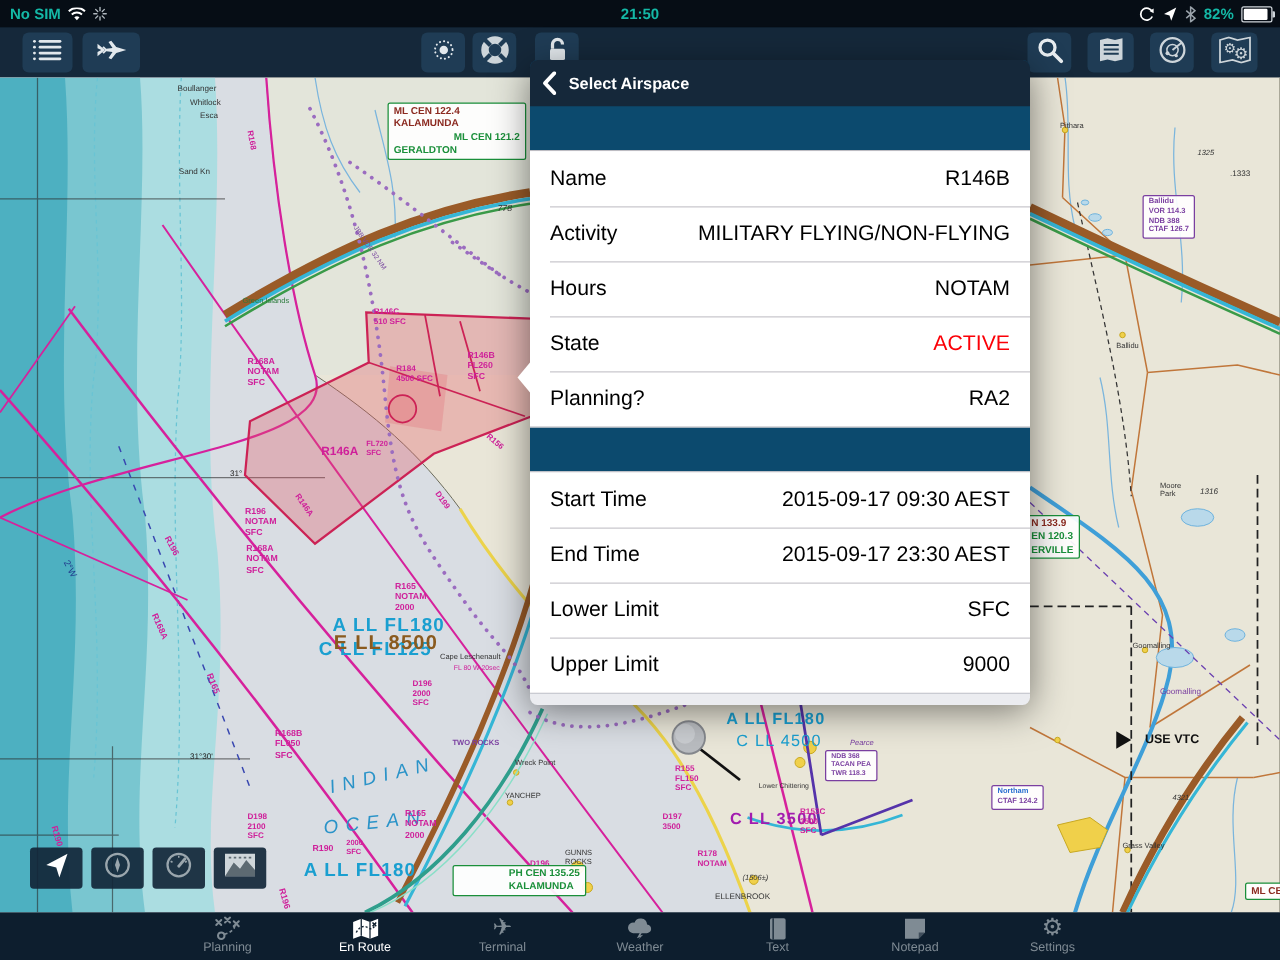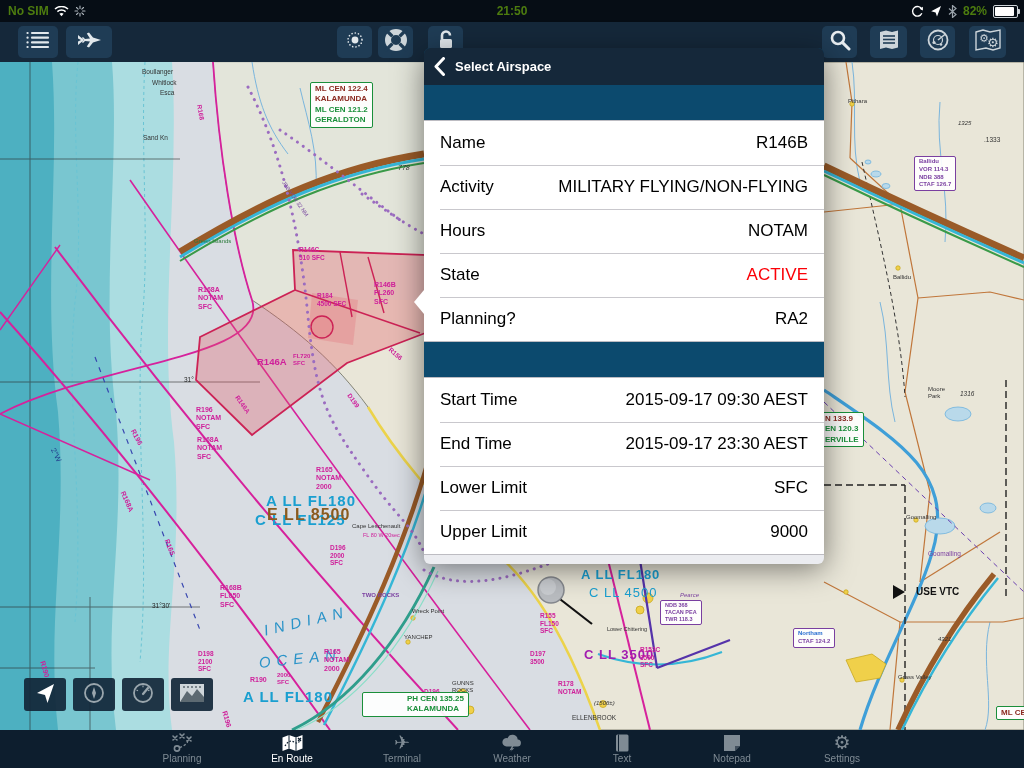--- a/index.html
+++ b/index.html
@@ -1,19 +1,19 @@
 <!DOCTYPE html>
 <html><head>
 <meta charset="utf-8">
 <style>
   html,body{margin:0;padding:0;background:#000;}
   .screen{position:relative;width:1024px;height:768px;overflow:hidden;background:#0d1e2e;
     font-family:"Liberation Sans",sans-serif;-webkit-font-smoothing:antialiased;}
   
-  .statusbar{position:absolute;left:0;top:0;width:1024px;height:22px;background:#060d15;color:#4d7c0f;
+  .statusbar{position:absolute;left:0;top:0;width:1024px;height:22px;background:#060d15;color:#14b8a6;
     display:flex;align-items:center;font-size:12px;font-weight:bold;}
   .sb-left{position:absolute;left:8px;display:flex;align-items:center;gap:5px;}
   .sb-time{position:absolute;left:0;right:0;text-align:center;}
   .sb-right{position:absolute;right:6px;display:flex;align-items:center;gap:6px;}
   .sb-icon{display:inline-flex;align-items:center;}
   .batt{position:relative;width:23px;height:11px;border:1px solid #cfd5da;border-radius:2px;}
   .batt-fill{position:absolute;left:1px;top:1px;bottom:1px;width:82%;background:#fff;border-radius:1px;}
   .batt-nub{position:absolute;right:-3px;top:3px;width:2px;height:5px;background:#cfd5da;border-radius:0 1px 1px 0;}
   
   .toolbar{position:absolute;left:0;top:22px;width:1024px;height:40px;background:#15283a;}
@@ -425,21 +425,21 @@
         <div class="mlabel" style="left: 960px; top: 328px; color: rgb(51, 51, 51); font-size: 6.5px; font-style: italic;">1316</div>
         <div class="mlabel" style="left: 928px; top: 324px; color: rgb(51, 51, 51); font-size: 6px;">Moore
 Park</div>
         <div class="mlabel" style="left: 906px; top: 452px; color: rgb(51, 51, 51); font-size: 6px;">Goomalling</div>
         <div class="mlabel" style="left: 928px; top: 488px; color: rgb(122, 63, 160); font-size: 6.5px;">Goomalling</div>
         <div class="mlabel" style="left: 898px; top: 612px; color: rgb(51, 51, 51); font-size: 6px;">Grass Valley</div>
         <div class="mlabel" style="left: 938px; top: 574px; color: rgb(51, 51, 51); font-size: 6px; font-style: italic;">4321</div>
         <div class="mbox" style="left: 310px; top: 20px; border-color: rgb(26, 143, 58);">
           <div style="color: rgb(139, 42, 32);">ML CEN 122.4</div>
           <div style="color: rgb(139, 42, 32);">KALAMUNDA</div>
-          <div style="color: rgb(26, 143, 58);">ML CEN 121.2</div>
+          <div style="color: rgb(26, 143, 58); margin-left: 48px;">ML CEN 121.2</div>
           <div style="color: rgb(26, 143, 58);">GERALDTON</div>
         </div>
         <div class="mbox" style="left: 362px; top: 630px; border-color: rgb(26, 143, 58); padding-left: 44px;">
           <div style="color: rgb(26, 143, 58);">PH CEN 135.25</div>
           <div style="color: rgb(26, 143, 58);">KALAMUNDA</div>
         </div>
         <div class="mbox" style="left: 820px; top: 350px; border-color: rgb(26, 143, 58);">
           <div style="color: rgb(139, 42, 32);">N 133.9</div>
           <div style="color: rgb(26, 143, 58);">EN 120.3</div>
           <div style="color: rgb(26, 143, 58);">ERVILLE</div>

